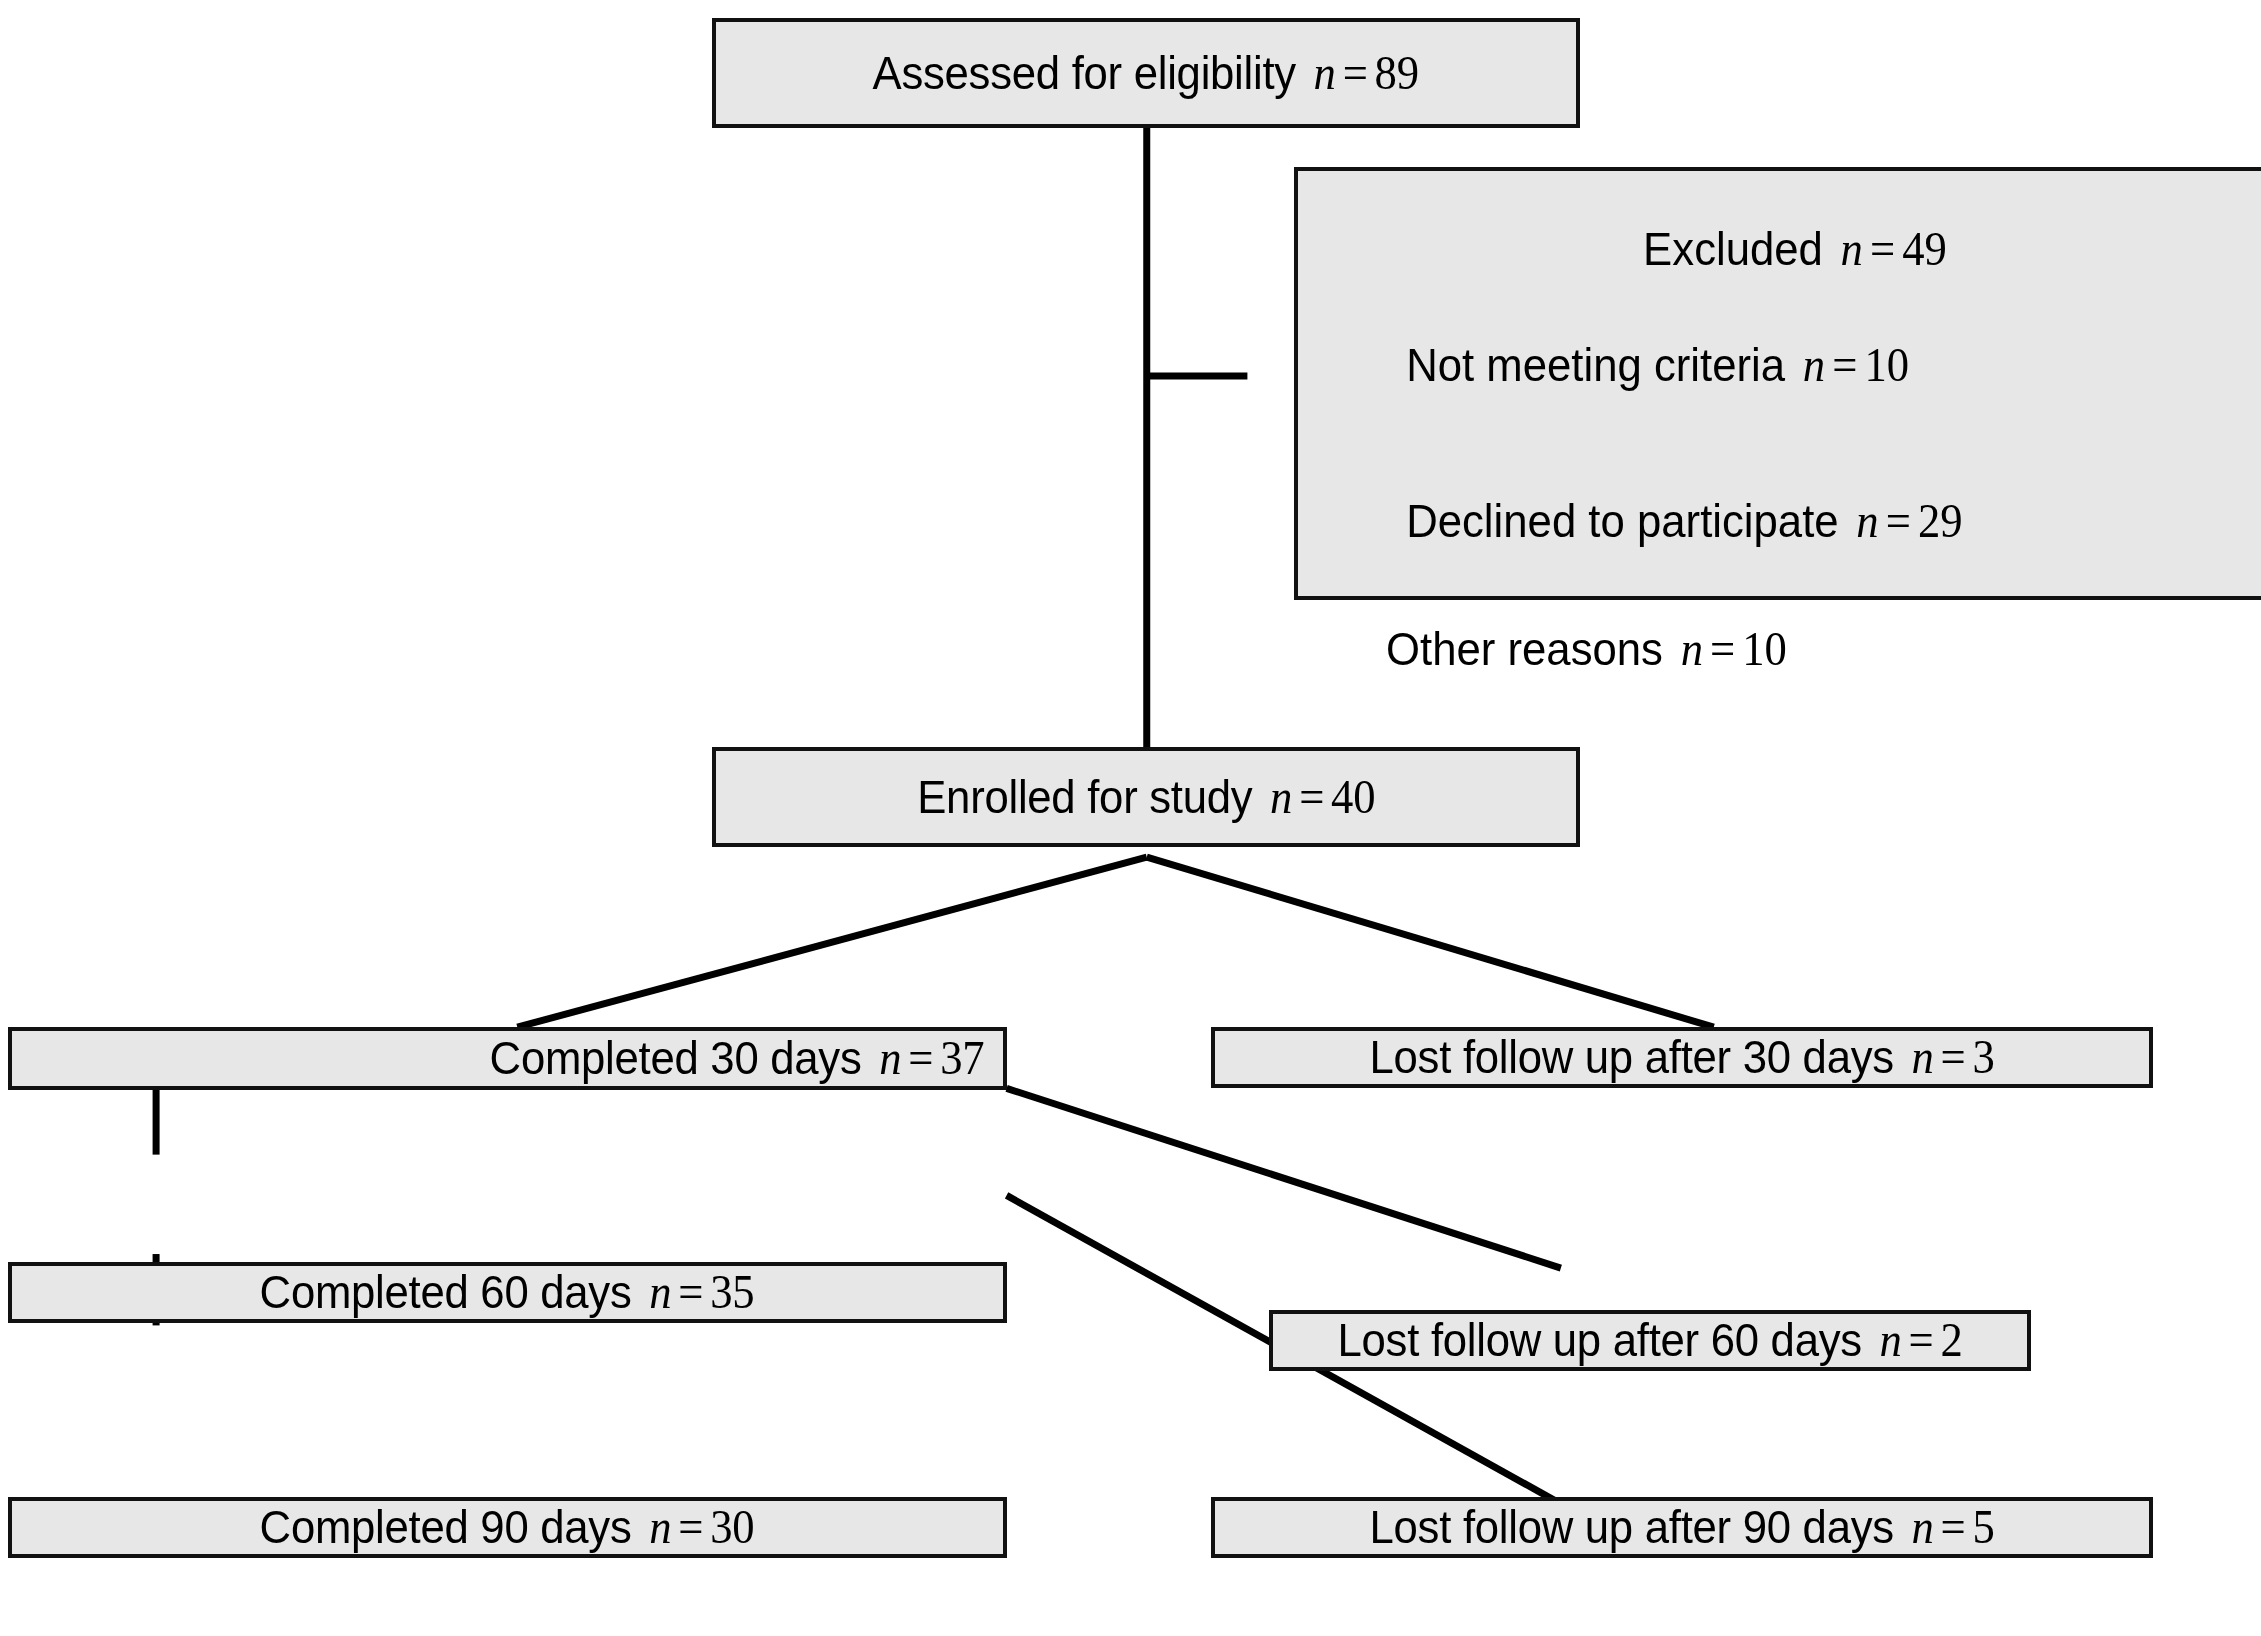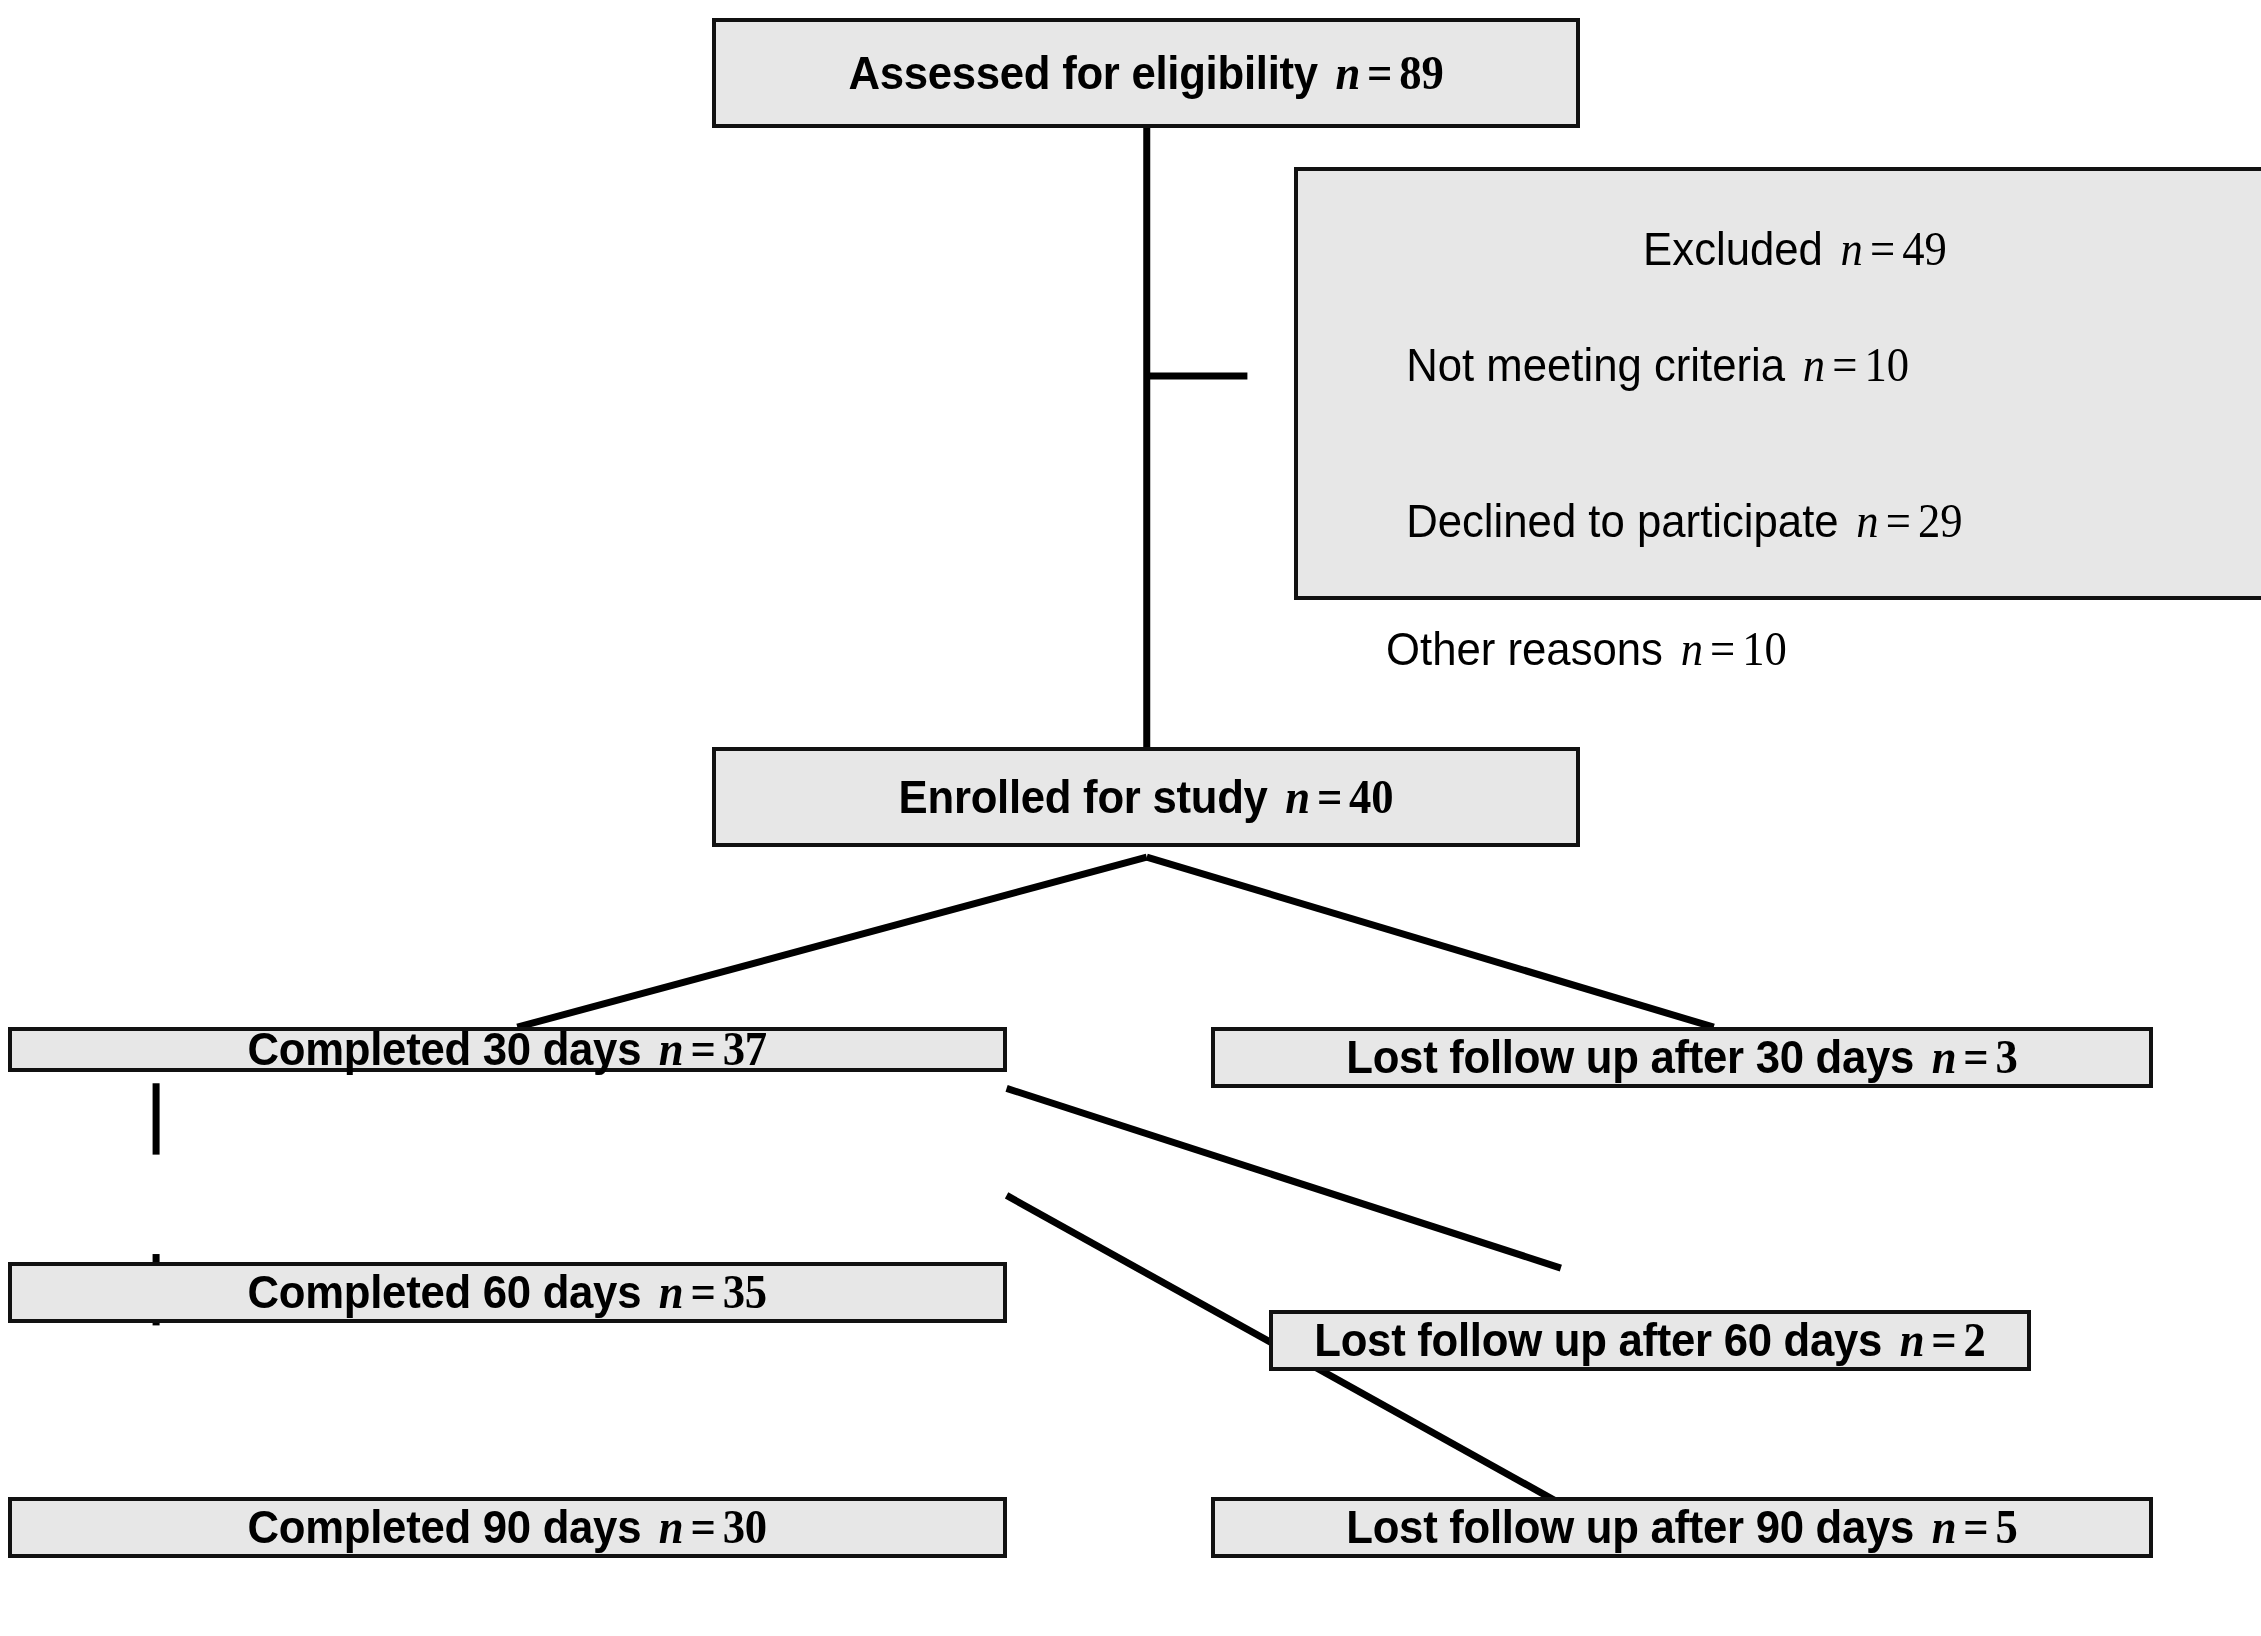--- a/index.html
+++ b/index.html
@@ -17,21 +17,20 @@
   }
   .node {
     position: absolute;
     box-sizing: border-box;
     background: #e7e7e7;
     border: 4.5px solid #111111;
     display: flex;
     align-items: center;
     justify-content: center;
     z-index: 3;
-    font-weight: bold;
   }
   .node-label {
     font-size: 47px;
     color: #000000;
     white-space: nowrap;
     letter-spacing: -0.3px;
     line-height: 1.1;
     font-stretch: semi-condensed;
     transform: scaleX(0.93);
     transform-origin: center center;
@@ -175,21 +174,21 @@
   <div class="floating-text" style="left:1386px; top:621px;">
     <span>Other reasons</span><span class="nvar">n</span><span class="eq">=</span><span class="nval">10</span>
   </div>
 
   <div class="node" style="left:712px; top:747px; width:868px; height:100px;">
     <div class="node-label">
       <span>Enrolled for study</span><span class="nvar">n</span><span class="eq">=</span><span class="nval">40</span>
     </div>
   </div>
 
-  <div class="node" style="left:7.6px; top:1027px; width:999px; height:45px;">
+  <div class="node" style="left:7.6px; top:1027px; width:999px; height:63px;justify-content:flex-end;">
     <div class="node-label">
       <span>Completed 30 days</span><span class="nvar">n</span><span class="eq">=</span><span class="nval">37</span>
     </div>
   </div>
 
   <div class="node" style="left:1211px; top:1027px; width:942px; height:61px;">
     <div class="node-label">
       <span>Lost follow up after 30 days</span><span class="nvar">n</span><span class="eq">=</span><span class="nval">3</span>
     </div>
   </div>

